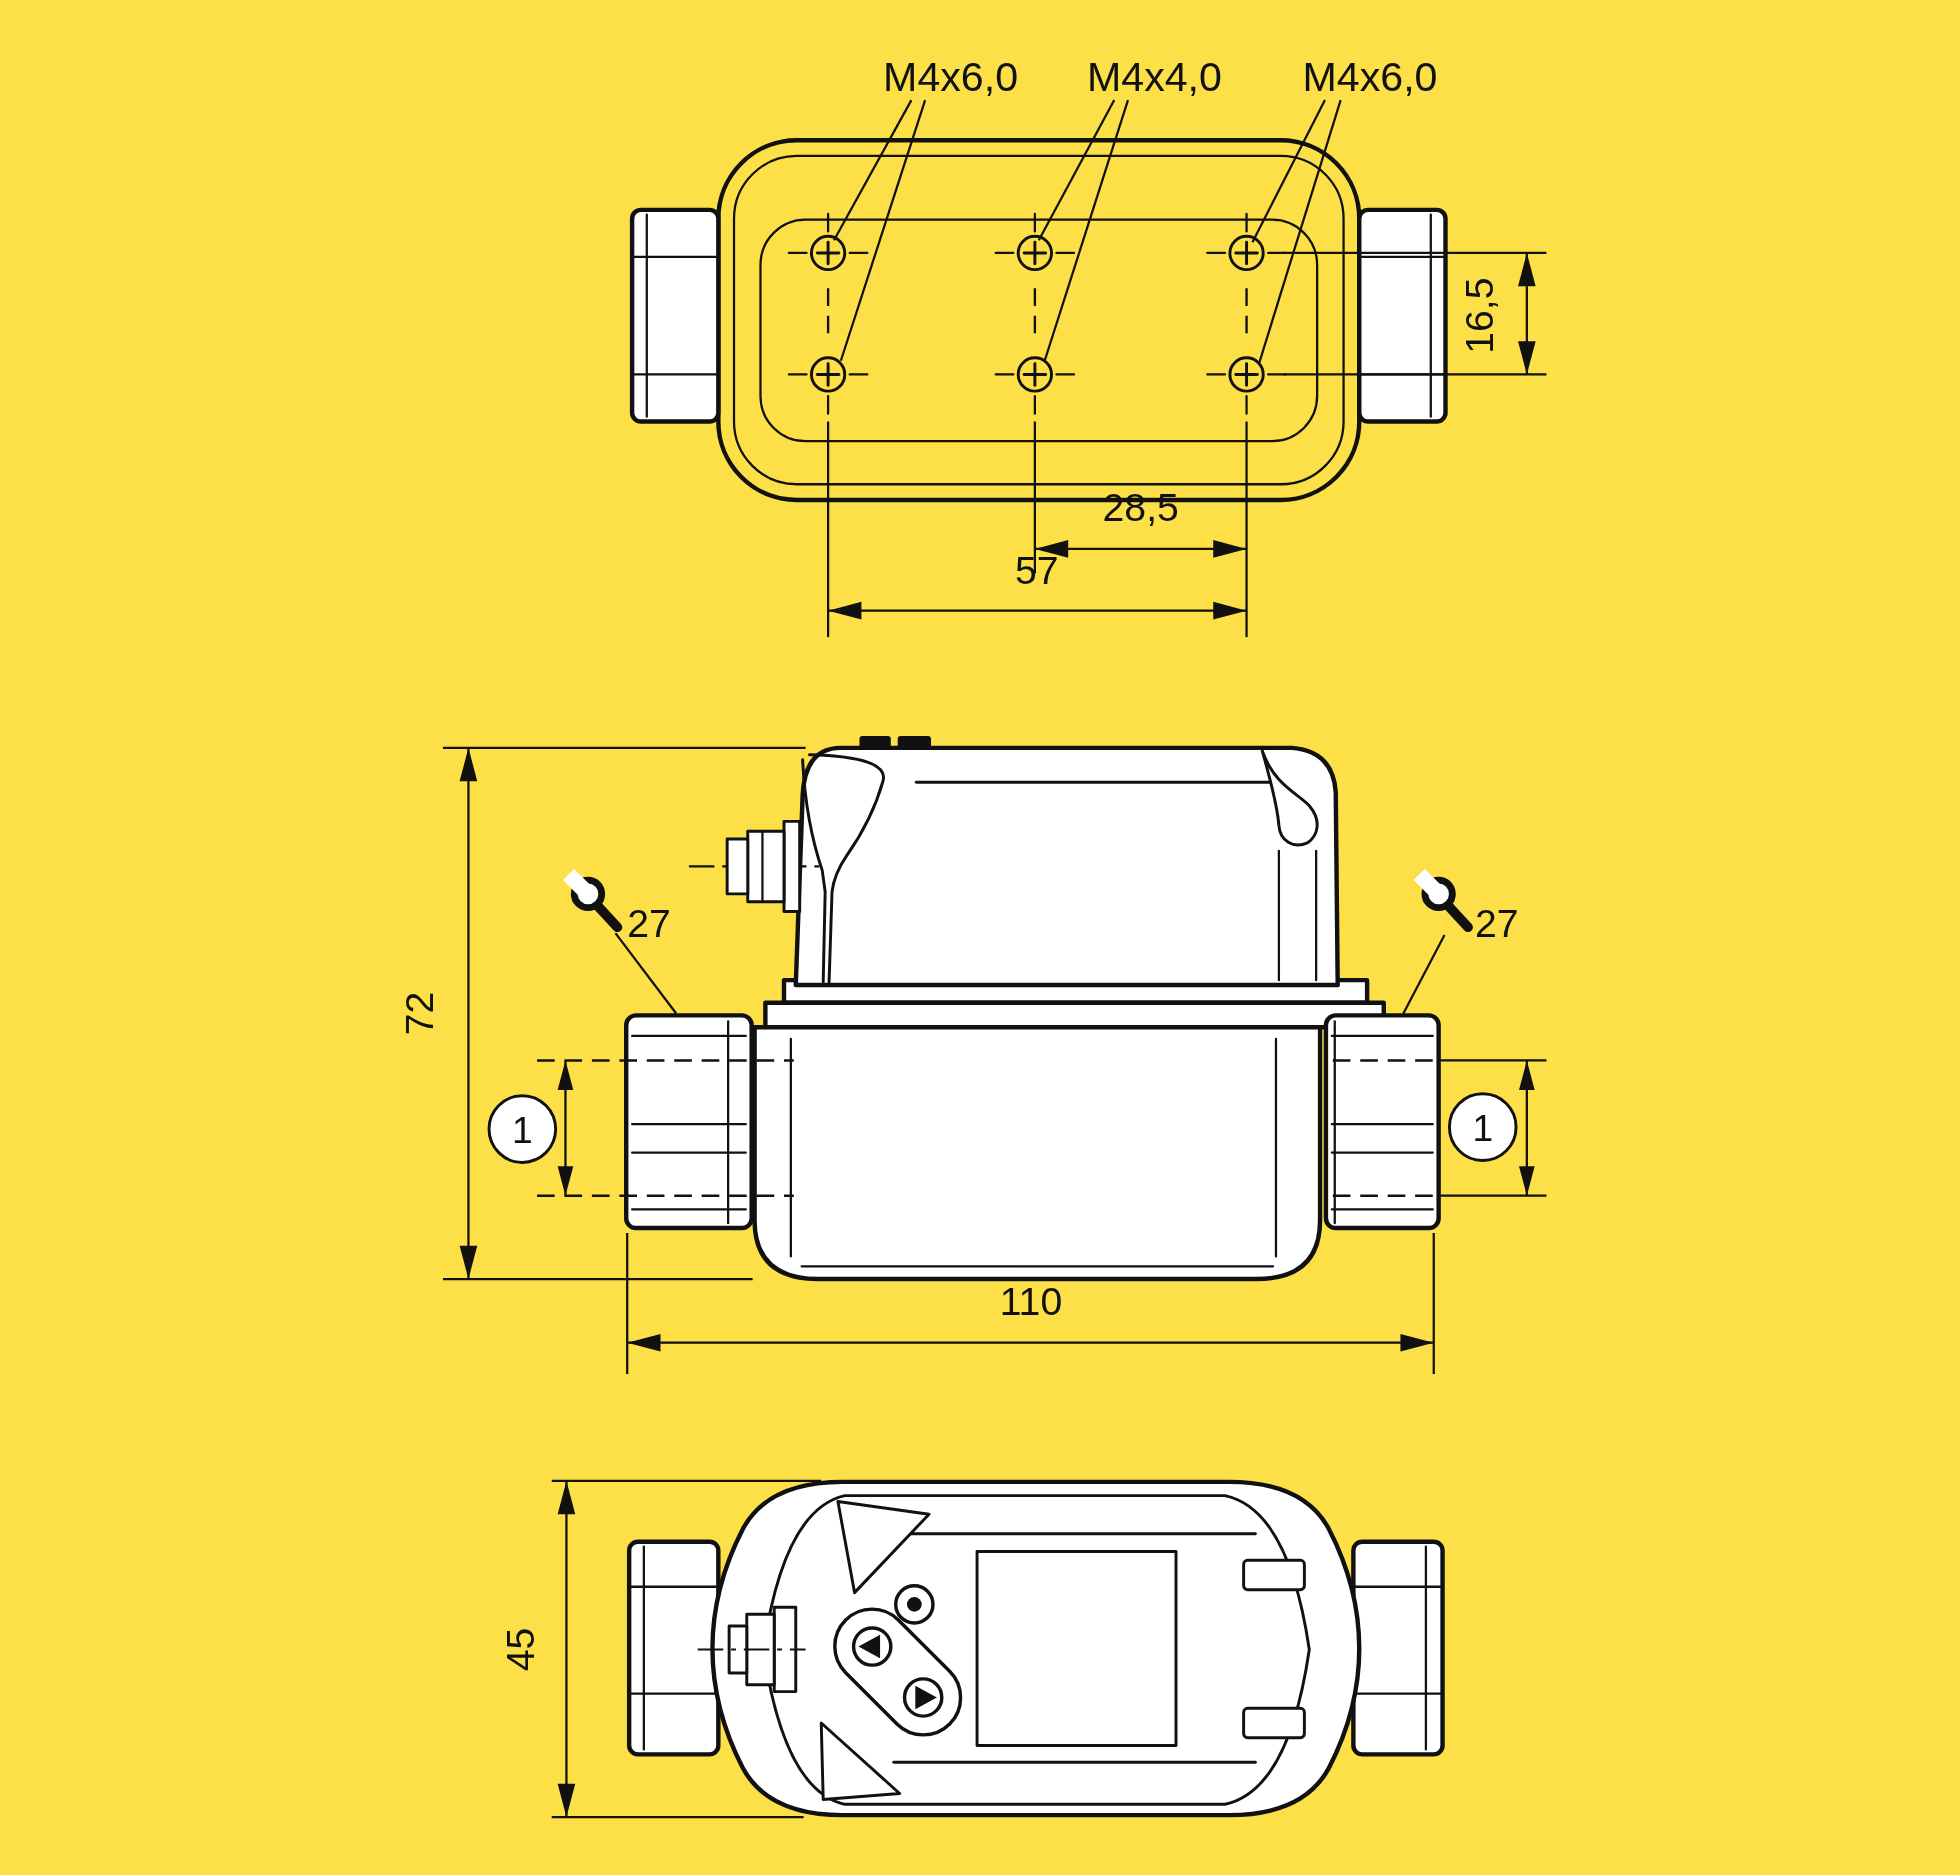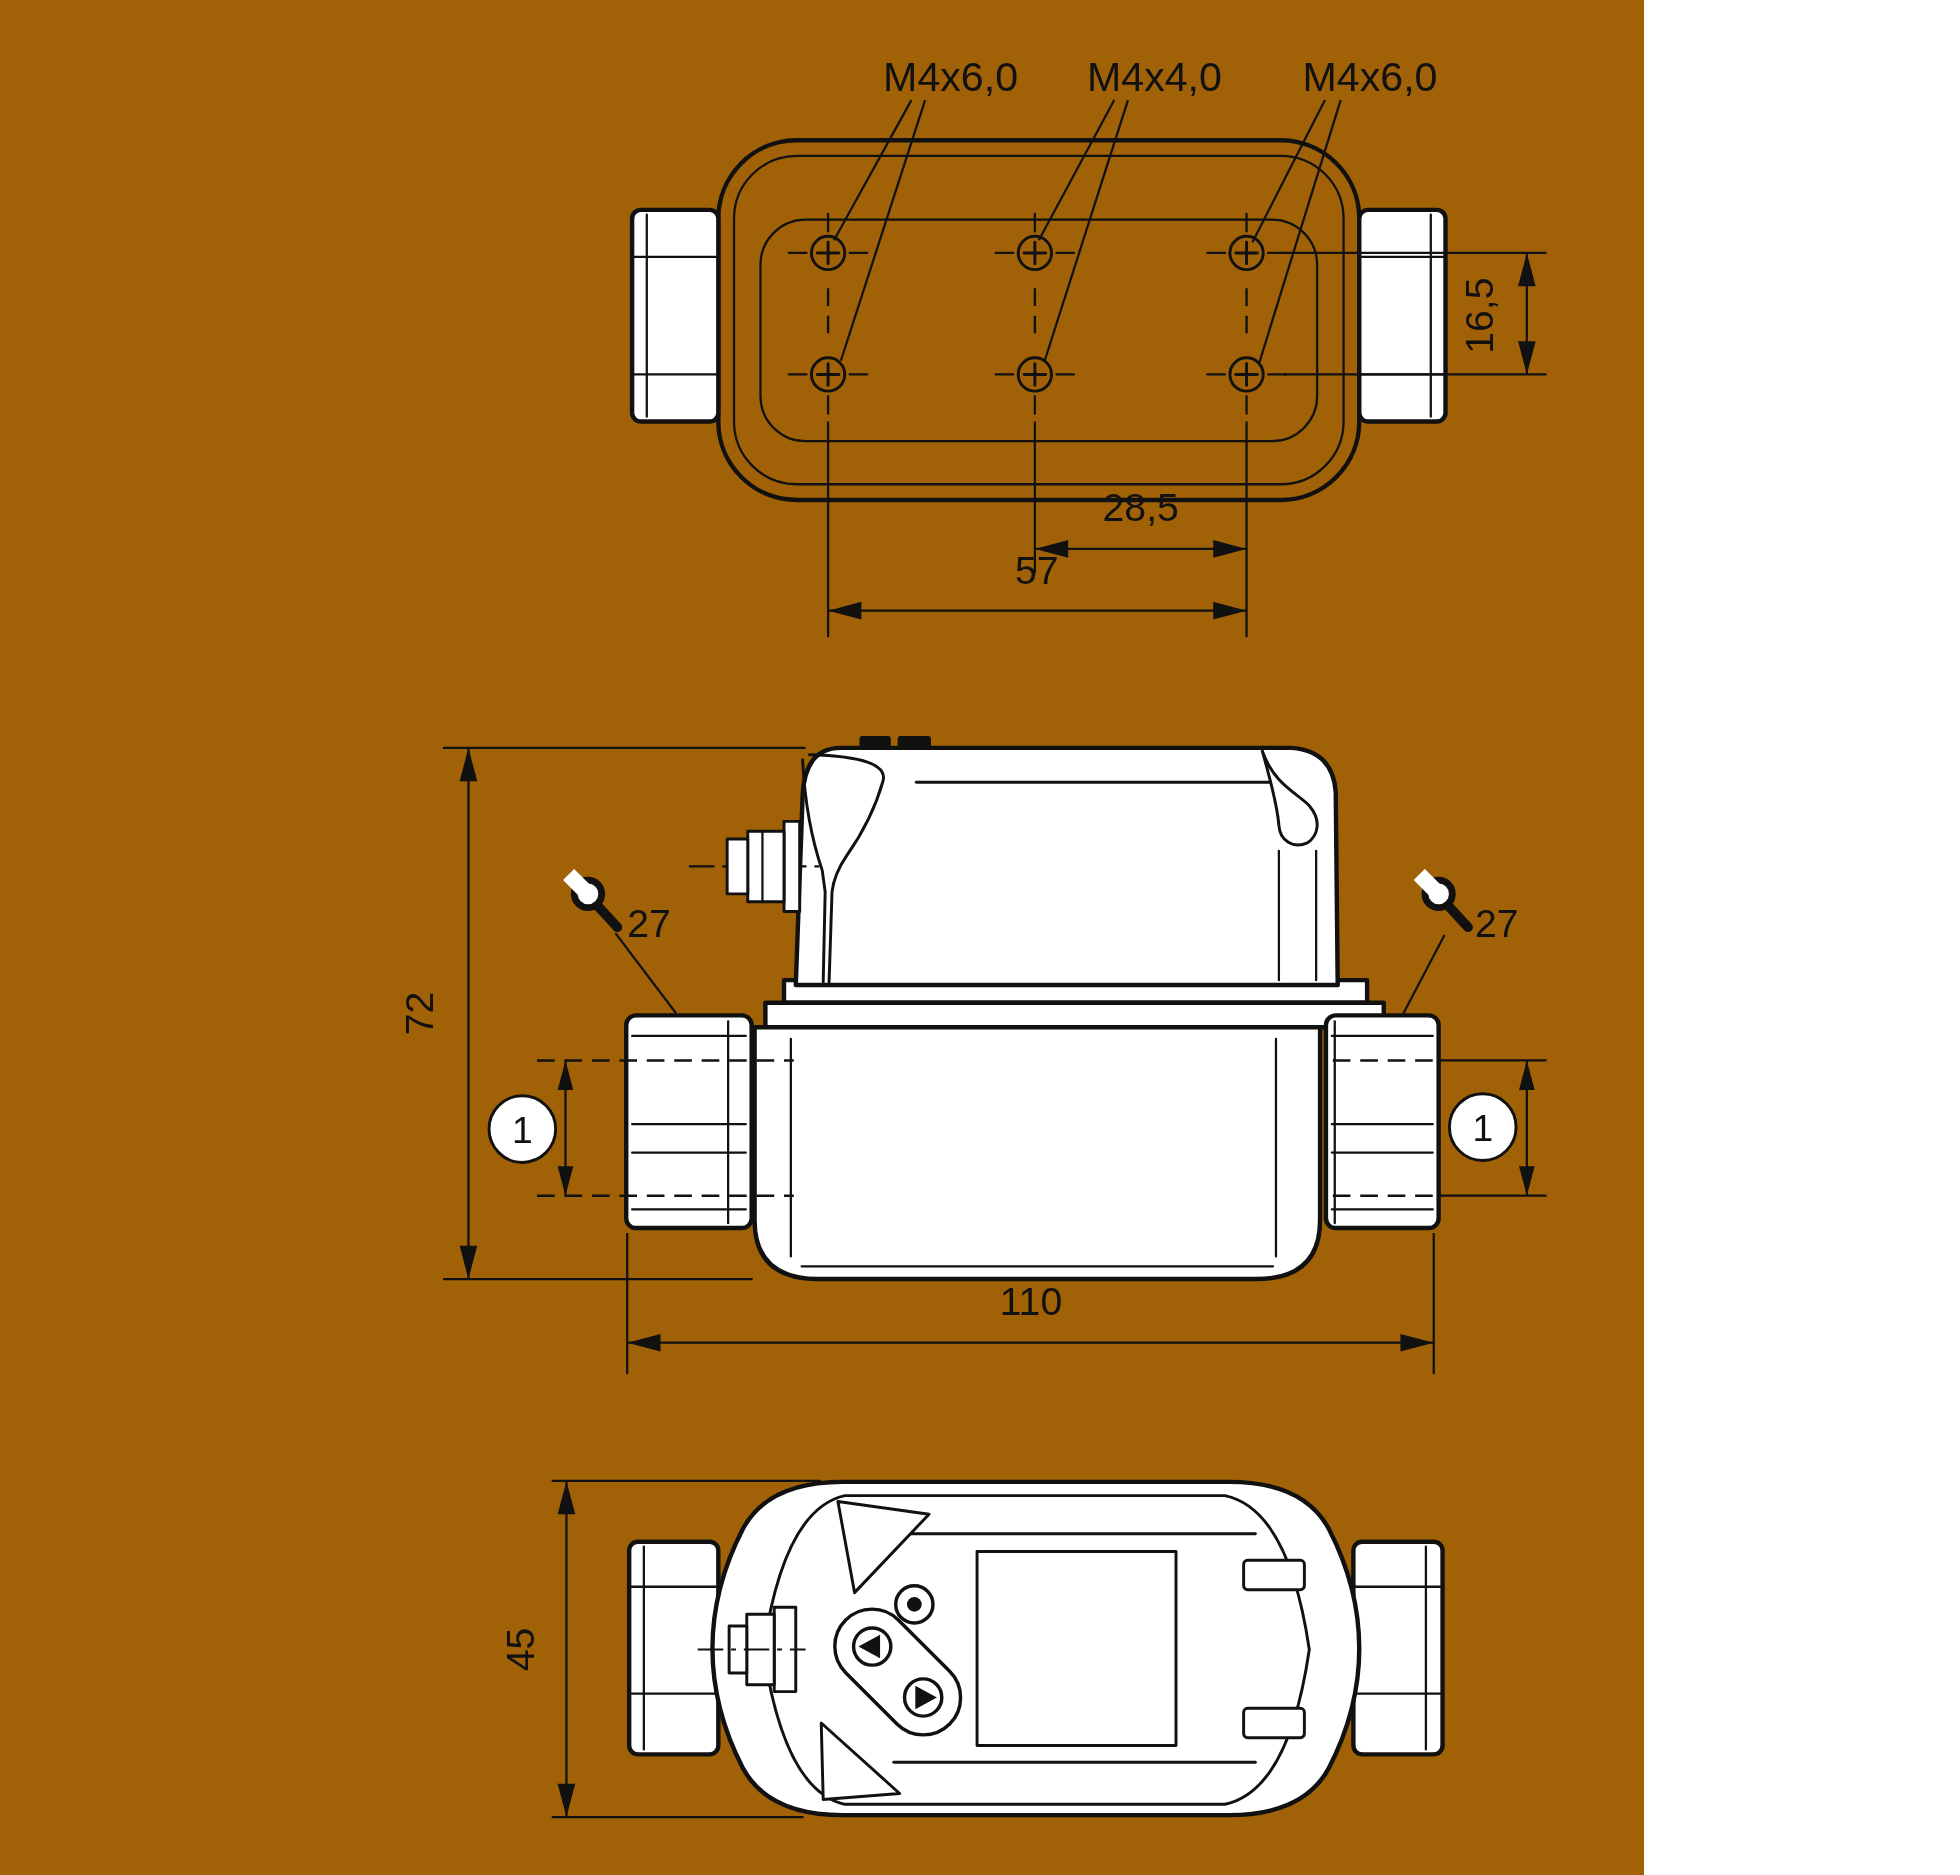--- a/index.html
+++ b/index.html
@@ -1,16 +1,16 @@
 <!DOCTYPE html>
 <html><head>
 <meta charset="utf-8">
 <style>
   html,body{margin:0;padding:0;background:#ffffff;}
-  .page{width:1644px;height:1875px;background:#a16207;position:relative;font-family:"Liberation Sans",sans-serif;}
+  .page{width:1960px;height:1875px;background:#fde047;position:relative;font-family:"Liberation Sans",sans-serif;}
   svg{display:block;}
   svg text{font-family:"Liberation Sans","DejaVu Sans",sans-serif;fill:#111;}
   .ol   {fill:none;stroke:#111;stroke-width:4.5;stroke-linejoin:round;stroke-linecap:round;}
   .olw  {fill:#fff;stroke:#111;stroke-width:4.5;stroke-linejoin:round;stroke-linecap:round;}
   .ol3  {fill:none;stroke:#111;stroke-width:3;stroke-linejoin:round;stroke-linecap:round;}
   .ol3w {fill:#fff;stroke:#111;stroke-width:3;stroke-linejoin:round;}
   .thin {fill:none;stroke:#111;stroke-width:2.3;stroke-linecap:round;}
   .dim  {fill:none;stroke:#111;stroke-width:2.3;}
   .dash {fill:none;stroke:#111;stroke-width:2.4;stroke-dasharray:18 10;}
   .ddot {fill:none;stroke:#111;stroke-width:2.2;stroke-dasharray:26 8 5 8;}

